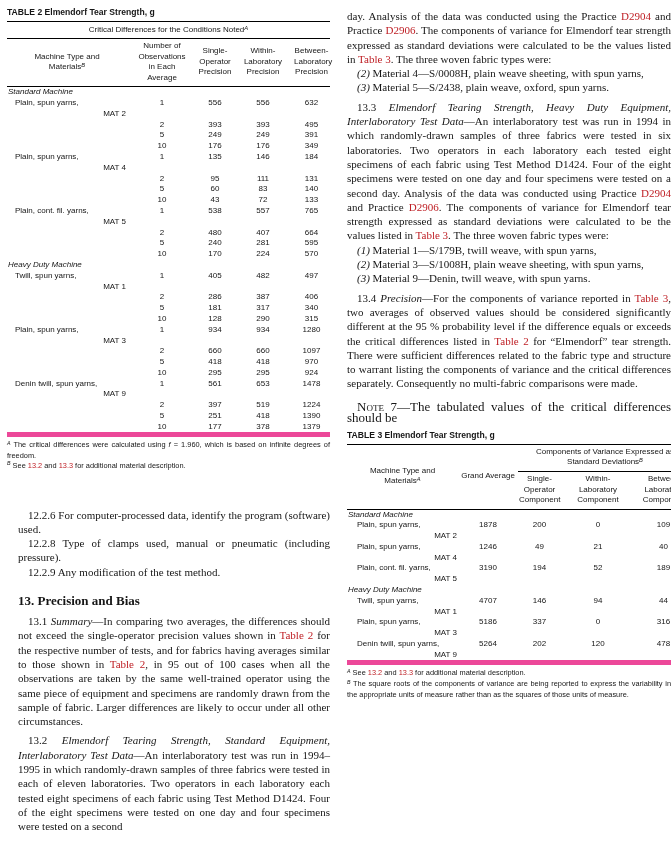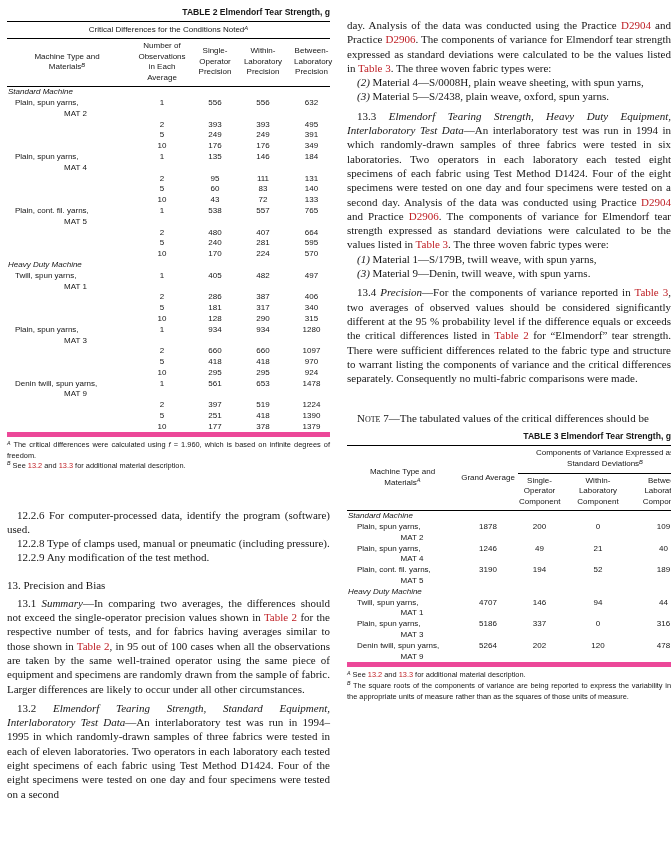--- a/index.html
+++ b/index.html
@@ -1,50 +1,50 @@
 <!DOCTYPE html>
 <html><head>
 <meta charset="utf-8">
 <style>
   * { box-sizing: border-box; }
   html,body { margin:0; padding:0; background:#ffffff; }
   .page { position:relative; width:671px; height:866px; background:#ffffff; overflow:hidden;
           color:#161616; font-family:"Liberation Serif", serif; }
   .col-left  { position:absolute; left:7px;  top:0; width:323px; }
-  .col-right { position:absolute; left:347px; top:12px; width:324px; }
+  .col-right { position:absolute; left:347px; top:3px; width:324px; }
 
   
   .tblock { font-family:"Liberation Sans", sans-serif; }
-  .tbl-title { font-size:8.6px; font-weight:bold; text-align:right; padding:7px 0 4px; }
+  .tbl-title { font-size:8.6px; font-weight:bold; text-align:left; padding:7px 0 4px; }
   .t2-sub { font-size:8px; text-align:center; border-top:1.5px solid #000; border-bottom:1px solid #000; padding:3px 0 4px; }
   table.dt { border-collapse:collapse; table-layout:fixed; font-size:8px; line-height:10.6px; }
   .t2grid { width:323px; }
   .t3grid { width:345px; border-top:1.5px solid #000; }
   .dt th { font-weight:normal; text-align:center; vertical-align:middle; padding:2px 1px 3px; }
   .dt thead { border-bottom:1px solid #000; }
   .dt tbody { border-bottom:5px solid #ec4899; }
   .dt td { padding:0 1px; text-align:center; vertical-align:top; height:10.8px; overflow:visible; }
   td.cname { text-align:left; padding-left:8px; white-space:nowrap; }
-  td.cmat  { text-align:center; padding-left:18px; white-space:nowrap; }
+  td.cmat  { text-align:right; padding-left:18px; white-space:nowrap; }
   tr.sect td { font-style:italic; text-align:left; padding-left:1px; white-space:nowrap; }
   th.spanhead { border-bottom:1px solid #000; vertical-align:top; }
   .t3 td.cname { padding-left:10px; }
   .t3 td.cmat { padding-left:20px; }
   .fns { margin-top:3px; }
   .fn { font-size:7.4px; line-height:9.7px; text-align:justify; }
   .s-sup { font-style:italic; font-size:0.72em; position:relative; top:-2.5px; }
 
   
-  .left-text { margin-top:36px; }
+  .left-text { margin-top:36px;margin-left:11px; }
   .bt { font-size:11px; line-height:14.3px; text-align:justify; margin:0; }
   .ind { text-indent:10px; }
   .gap { margin-top:5px; }
-  .sechead { font-size:11px; font-weight:normal; margin:14px 0 5px; }
+  .sechead { font-size:13px; font-weight:bold; margin:14px 0 5px; }
   .col-right { padding-top:6px; }
-  .note { font-size:11px; line-height:11px; margin-top:28px; }
+  .note { font-size:13px; line-height:11px; margin-top:10px; }
   .s-i { font-style:italic; }
   .s-link { color:#bf2026; }
   .s-sc { font-variant:small-caps; }
   .t3block { }
 </style>
 </head>
 <body>
 
 <div class="page">
 
@@ -303,20 +303,21 @@
       <p class="bt ind gap"><span>13.2 </span><span class="s-i">Elmendorf Tearing Strength, Standard Equipment, Interlaboratory Test Data</span><span>—An interlaboratory test was run in 1994–1995 in which randomly-drawn samples of three fabrics were tested in each of eleven laboratories. Two operators in each laboratory each tested eight specimens of each fabric using Test Method D1424. Four of the eight specimens were tested on one day and four specimens were tested on a second</span></p>
     </div>
   </div>
 
   <div class="col-right">
     <p class="bt"><span>day. Analysis of the data was conducted using the Practice </span><span class="s-link">D2904</span><span> and Practice </span><span class="s-link">D2906</span><span>. The components of variance for Elmendorf tear strength expressed as standard deviations were calculated to be the values listed in </span><span class="s-link">Table 3</span><span>. The three woven fabric types were:</span></p>
     <p class="bt ind"><span class="s-i">(2)</span><span> Material 4—S/0008H, plain weave sheeting, with spun yarns,</span></p>
     <p class="bt ind"><span class="s-i">(3)</span><span> Material 5—S/2438, plain weave, oxford, spun yarns.</span></p>
     <p class="bt ind gap"><span>13.3 </span><span class="s-i">Elmendorf Tearing Strength, Heavy Duty Equipment, Interlaboratory Test Data</span><span>—An interlaboratory test was run in 1994 in which randomly-drawn samples of three fabrics were tested in six laboratories. Two operators in each laboratory each tested eight specimens of each fabric using Test Method D1424. Four of the eight specimens were tested on one day and four specimens were tested on a second day. Analysis of the data was conducted using Practice </span><span class="s-link">D2904</span><span> and Practice </span><span class="s-link">D2906</span><span>. The components of variance for Elmendorf tear strength expressed as standard deviations were calculated to be the values listed in </span><span class="s-link">Table 3</span><span>. The three woven fabric types were:</span></p>
     <p class="bt ind"><span class="s-i">(1)</span><span> Material 1—S/179B, twill weave, with spun yarns,</span></p>
+    <p class="bt ind"><span class="s-i">(2)</span><span> Material 3—S/1008H, plain weave sheeting, with spun yarns,</span></p>
     <p class="bt ind"><span class="s-i">(3)</span><span> Material 9—Denin, twill weave, with spun yarns.</span></p>
     <p class="bt ind gap"><span>13.4 </span><span class="s-i">Precision</span><span>—For the components of variance reported in </span><span class="s-link">Table 3</span><span>, two averages of observed values should be considered significantly different at the 95 % probability level if the difference equals or exceeds the critical differences listed in </span><span class="s-link">Table 2</span><span> for “Elmendorf” tear strength. There were sufficient differences related to the fabric type and structure to warrant listing the components of variance and the critical differences separately. Consequently no multi-fabric comparisons were made.</span></p>
     <p class="bt ind note"><span class="s-sc">Note 7</span><span>—The tabulated values of the critical differences should be</span></p>
 
     <div class="tblock t3 t3block">
       <div class="tbl-title">TABLE 3 Elmendorf Tear Strength, g</div>
       <table class="dt t3grid">
         <colgroup>
           <col style="width:111px">
             <col style="width:60px">

